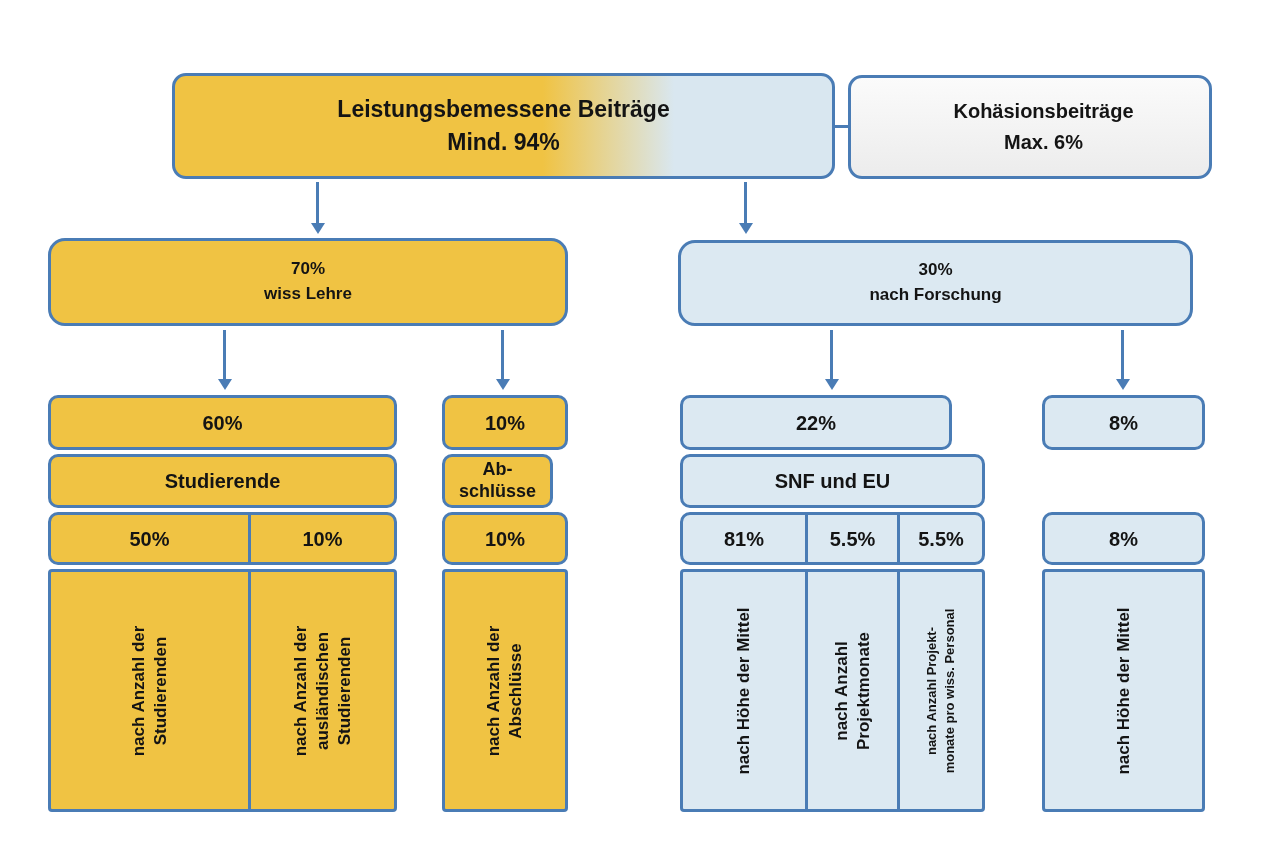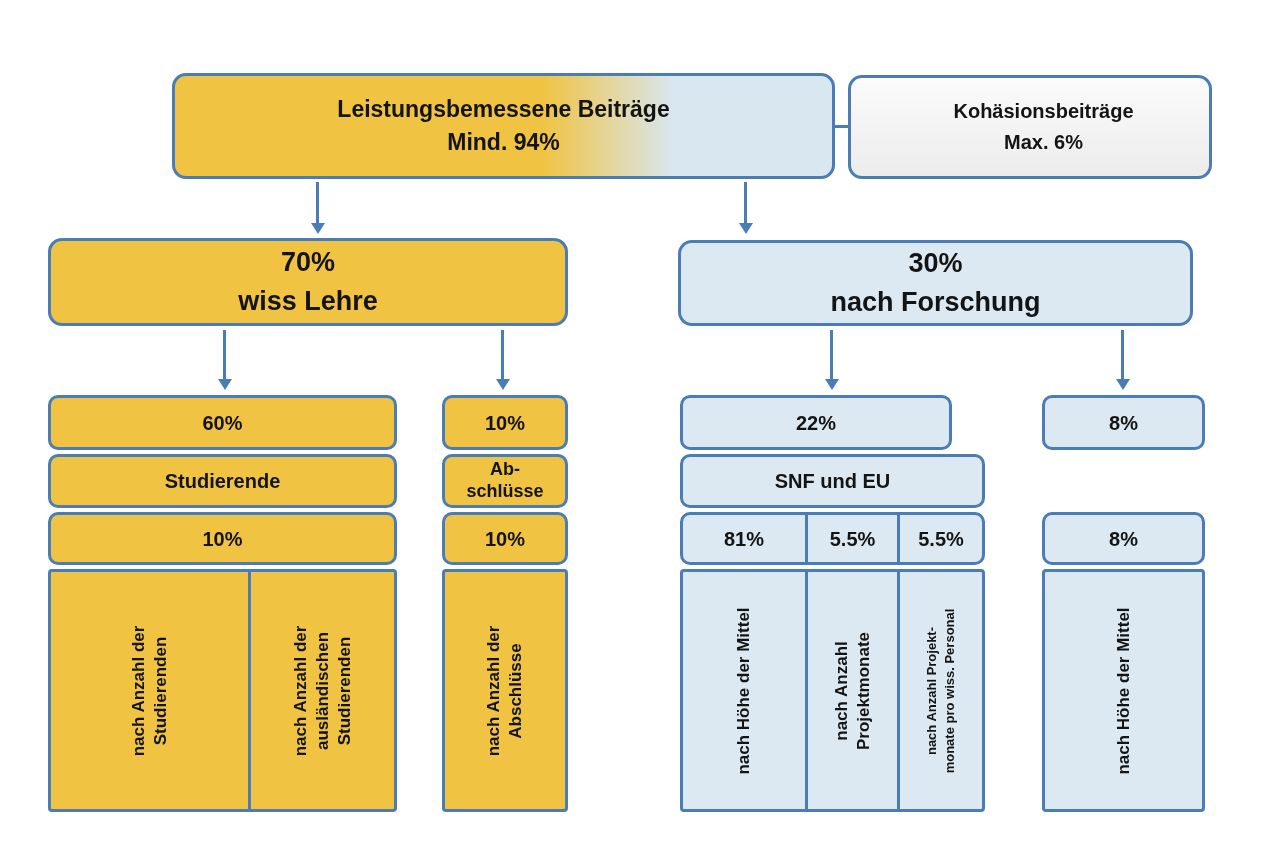--- a/index.html
+++ b/index.html
@@ -24,21 +24,21 @@
     white-space:pre-line;
   }
   .r14{border-radius:14px;}
   .r10{border-radius:10px;}
   .r3{border-radius:4px;}
   .yellow{background:#F0C343;}
   .lblue{background:#DCE9F2;}
   .grad{background:linear-gradient(90deg,#F0C343 0%,#F0C343 56%,#D9E7F0 76%,#D9E7F0 100%);}
   .gray{background:linear-gradient(180deg,#FBFBFB 0%,#ECECEC 100%);}
   .t23{font-size:23px;line-height:1.45;}
-  .t21{font-size:27px;line-height:1.45;}
+  .t21{font-size:17px;line-height:1.45;border-radius:17px;}
   .t20{font-size:20px;line-height:1.2;}
   .t18{font-size:18px;line-height:1.2;}
   .split{flex-direction:row;align-items:stretch;justify-content:flex-start;padding:0;}
   .cell{
     position:relative;
     box-sizing:border-box;
     display:flex;align-items:center;justify-content:center;
   }
   .cell + .cell{border-left:3px solid #4A7CB5;}
   .vtext{
@@ -95,40 +95,43 @@
   <div class="arrow" style="left:830px;top:330px;height:50px;"></div>
   <div class="arrow" style="left:1121px;top:330px;height:50px;"></div>
 
   <div class="box yellow r10 t20" style="left:48px;top:395px;width:349px;height:55px;">
     <span>60%</span>
   </div>
   <div class="box yellow r10 t20" style="left:48px;top:454px;width:349px;height:54px;">
     <span>Studierende</span>
   </div>
   <div class="box yellow r10 split" style="left:48px;top:512px;width:349px;height:53px;">
+    <div class="cell t20" style="width:197px;">
+      <span>50%</span>
+    </div>
     <div class="cell t20" style="flex:1;">
       <span>10%</span>
     </div>
   </div>
   <div class="box yellow r3 split" style="left:48px;top:569px;width:349px;height:243px;">
     <div class="cell" style="width:197px;">
       <span class="vtext">nach Anzahl der
 Studierenden</span>
     </div>
     <div class="cell" style="flex:1;">
       <span class="vtext">nach Anzahl der
 ausländischen
 Studierenden</span>
     </div>
   </div>
 
   <div class="box yellow r10 t20" style="left:442px;top:395px;width:126px;height:55px;">
     <span>10%</span>
   </div>
-  <div class="box yellow r10 t18" style="left:442px;top:454px;width:126px;height:54px;">
+  <div class="box yellow r10 t18" style="left:442px;top:454px;width:111px;height:54px;">
     <span>Ab-
 schlüsse</span>
   </div>
   <div class="box yellow r10 t20" style="left:442px;top:512px;width:126px;height:53px;">
     <span>10%</span>
   </div>
   <div class="box yellow r3" style="left:442px;top:569px;width:126px;height:243px;">
     <span class="vtext">nach Anzahl der
 Abschlüsse</span>
   </div>

